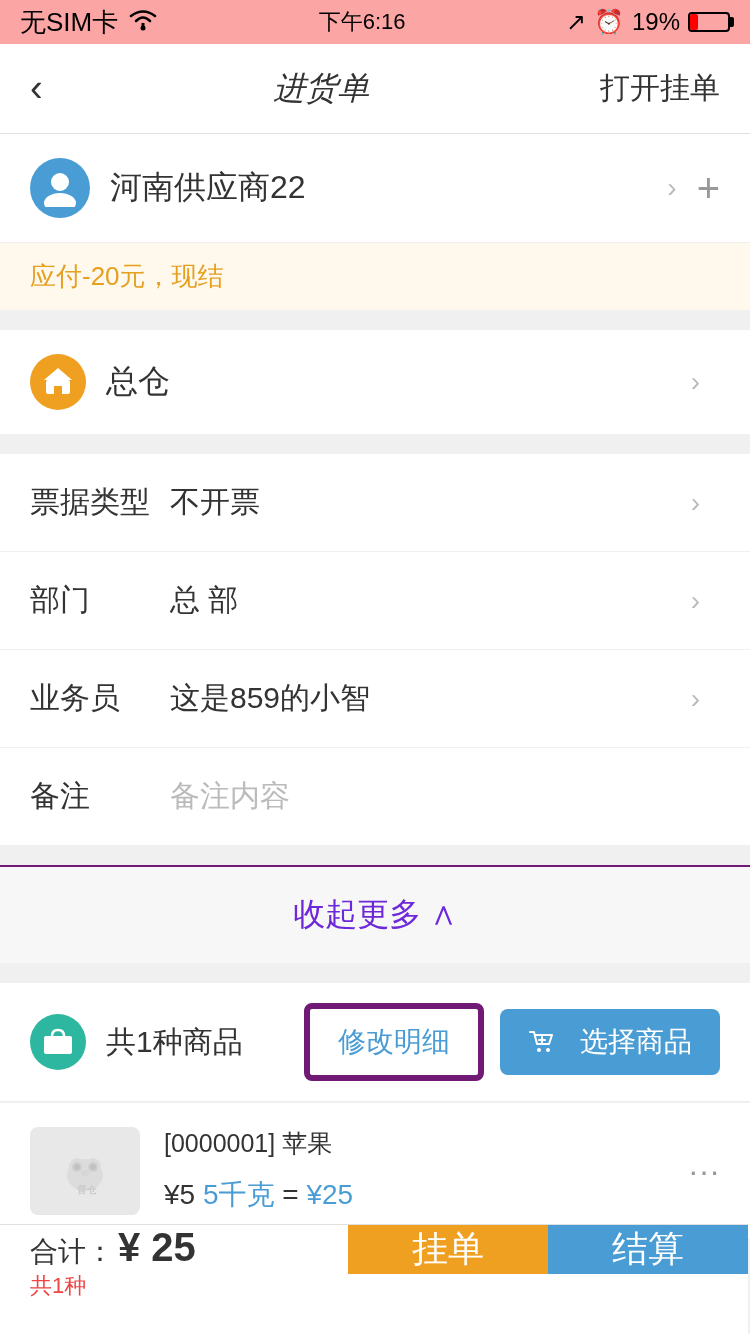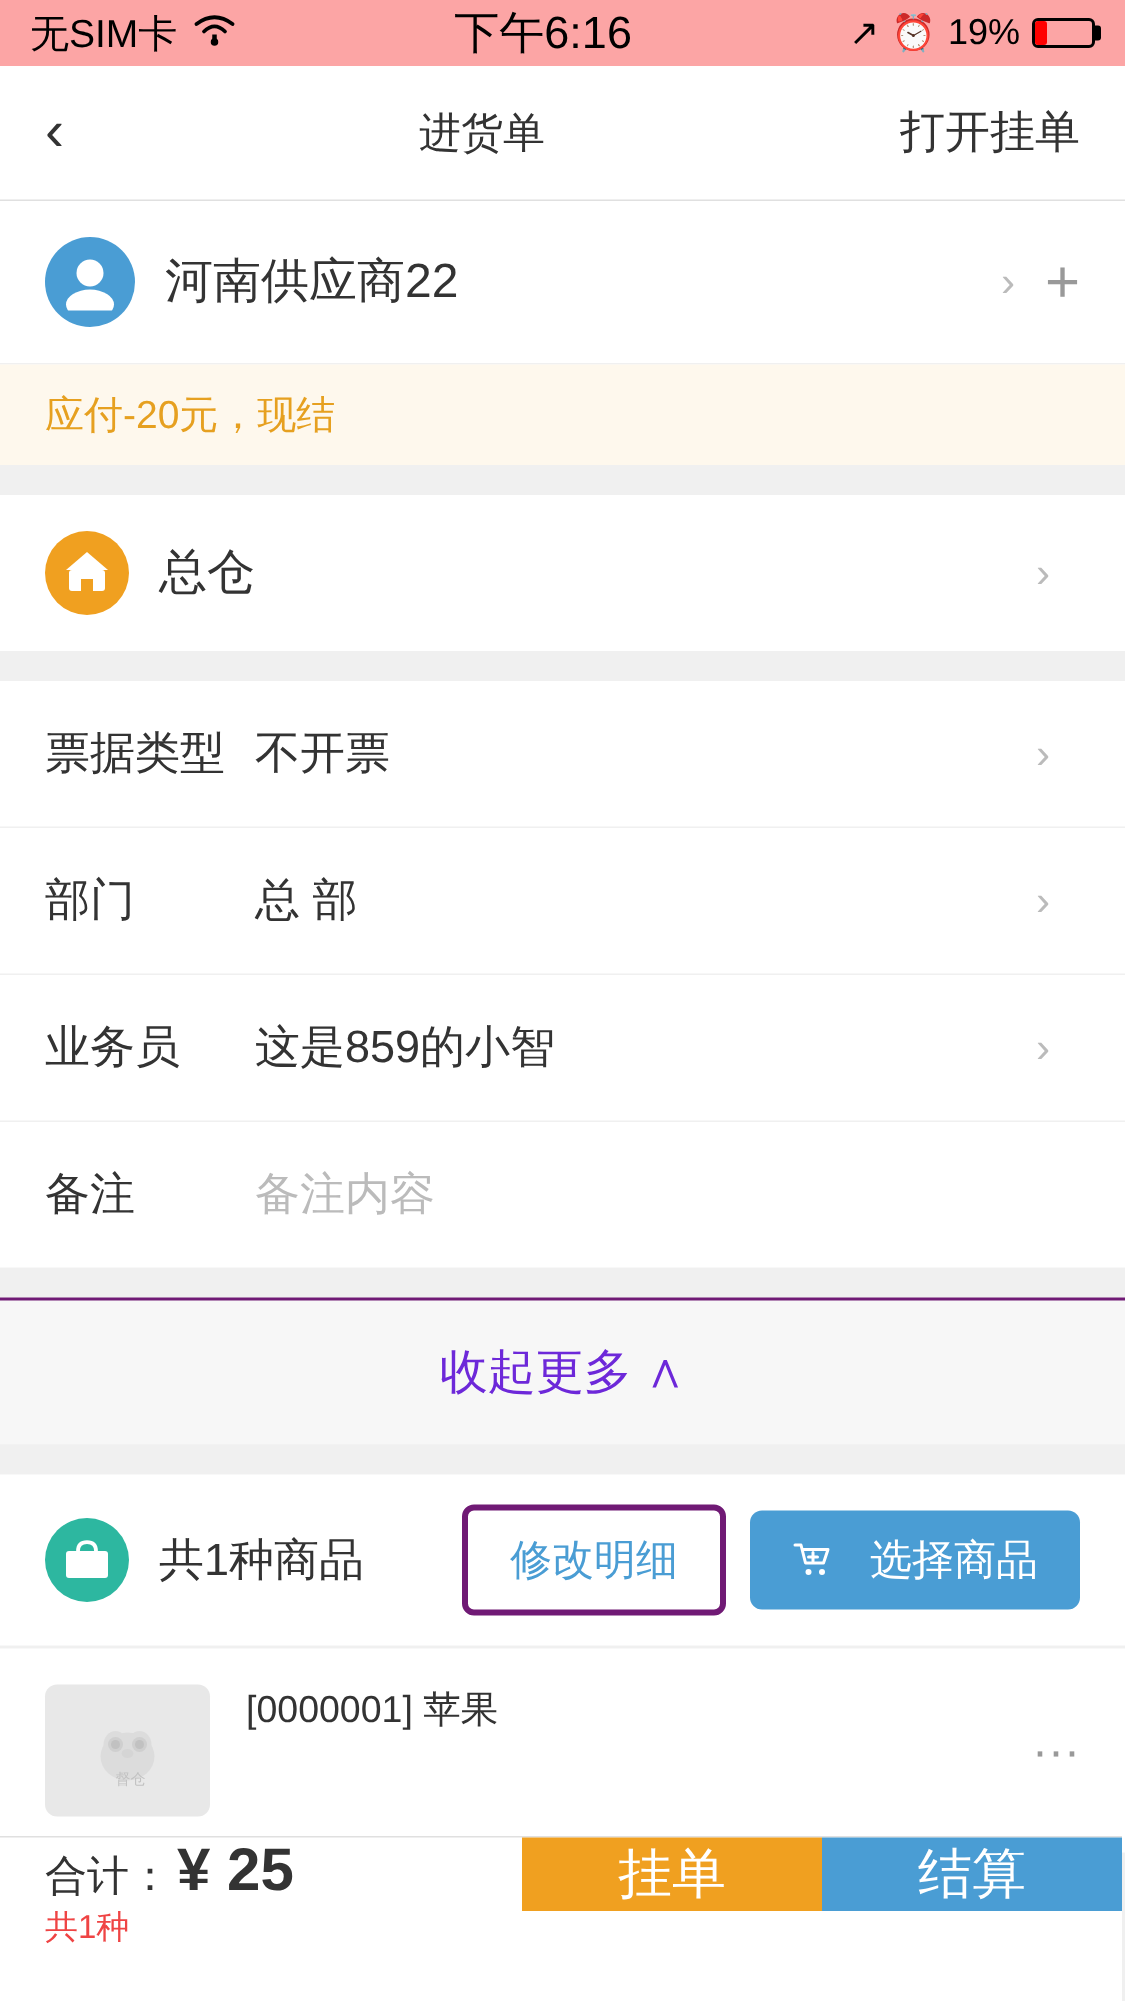--- a/index.html
+++ b/index.html
@@ -18,21 +18,21 @@
       height: 44px;
       background: #fca5a5;
       display: flex;
       align-items: center;
       justify-content: space-between;
       padding: 0 20px;
       font-size: 26px;
       color: #000;
     }
     .status-left { display: flex; align-items: center; gap: 10px; }
-    .status-center { font-size: 30px; font-weight: 500; }
+    .status-center { font-size: 22px; font-weight: 500; }
     .status-right { display: flex; align-items: center; gap: 8px; font-size: 24px; }
     .battery-icon {
       width: 42px; height: 20px; border: 2px solid #000; border-radius: 4px;
       position: relative; display: inline-block;
     }
     .battery-icon::after {
       content: '';
       position: absolute; right: -6px; top: 50%;
       transform: translateY(-50%);
       width: 4px; height: 10px;
@@ -46,21 +46,21 @@
     .nav-bar {
       height: 90px;
       background: #fff;
       display: flex;
       align-items: center;
       justify-content: space-between;
       padding: 0 30px;
       border-bottom: 1px solid #e0e0e0;
     }
     .nav-back { font-size: 38px; color: #333; cursor: pointer; }
-    .nav-title { font-size: 28px; font-weight: 500; color: #333; }
+    .nav-title { font-size: 32px; font-weight: 500; color: #333; font-style: italic; }
     .nav-right { font-size: 30px; color: #333; }
 
     
     .content { background: #f0f0f0; }
 
     
     .card {
       background: #fff;
       margin-bottom: 20px;
     }
@@ -142,21 +142,21 @@
     .products-icon {
       width: 56px; height: 56px;
       background: #2db7a0;
       border-radius: 50%;
       display: flex; align-items: center; justify-content: center;
       margin-right: 20px;
       flex-shrink: 0;
     }
     .products-count { flex: 1; font-size: 30px; color: #333; }
     .btn-outline {
-      border: 4px solid #701a75;
+      border: 6px solid #701a75;
       color: #4a9dd4;
       background: transparent;
       padding: 14px 28px;
       border-radius: 8px;
       font-size: 28px;
       margin-right: 16px;
     }
     .btn-filled {
       background: #4a9dd4;
       color: #fff;
@@ -372,20 +372,27 @@
           <text x="22" y="52" font-size="10" fill="#888" font-family="sans-serif">督仓</text>
         </svg>
       </div>
     </div>
     <div class="product-info">
       <div class="product-name">
         <span>[0000001]</span>
         <span> </span>
         <span>苹果</span>
       </div>
+      <div class="product-price">
+        <span>¥5</span>
+        <span> </span>
+        <span class="price-highlight">5千克</span>
+        <span> = </span>
+        <span class="price-highlight">¥25</span>
+      </div>
     </div>
     <span class="product-more">···</span>
   </div>
 
   <div style="height:130px;"></div>
 </div>
 
 <div class="bottom-bar">
   <div class="total-section">
     <div style="display:flex; align-items:baseline; gap:4px;">

